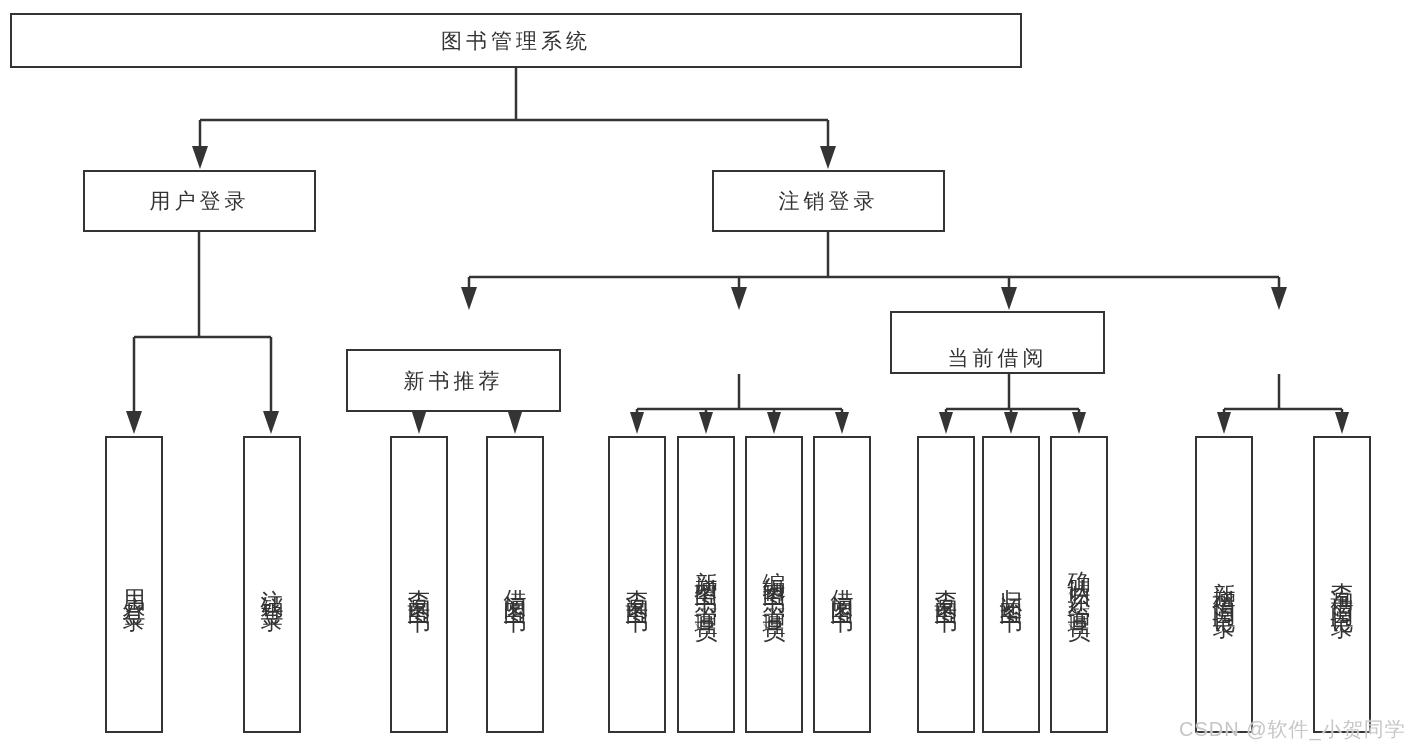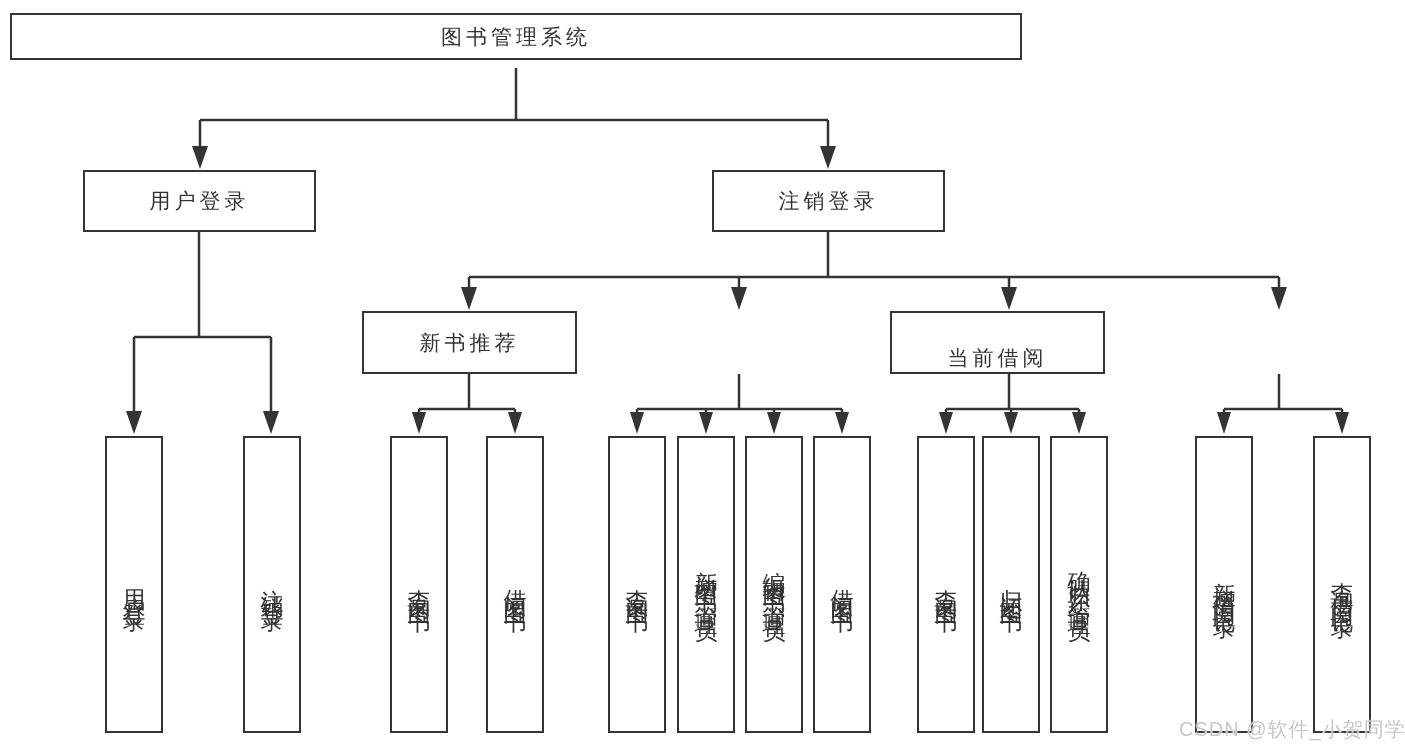--- a/index.html
+++ b/index.html
@@ -28,25 +28,25 @@
     background: #ffffff;
     display: flex;
     align-items: center;
     justify-content: center;
     font-size: 21px;
     letter-spacing: 4px;
     color: #333333;
     z-index: 1;
     white-space: nowrap;
   }
-  .root  { left: 10px;  top: 13px;  width: 1012px; height: 47px; }
+  .root  { left: 10px;  top: 13px;  width: 1012px; height: 55px; }
   .l2a   { left: 83px;  top: 170px; width: 233px;  height: 62px; }
   .l2b   { left: 712px; top: 170px; width: 233px;  height: 62px; }
   .l3    { top: 311px; width: 215px; height: 63px; }
-  .l3a   { left: 362px; }
+  .l3a   { left: 346px; margin-top: 38px; }
   .l3b   { left: 632px; }
   .l3c   { left: 890px; align-items: flex-end; }
   .l3d   { left: 1172px; }
   .leaf {
     position: absolute;
     box-sizing: border-box;
     top: 436px;
     width: 58px;
     height: 297px;
     border: 2.5px solid #343434;

